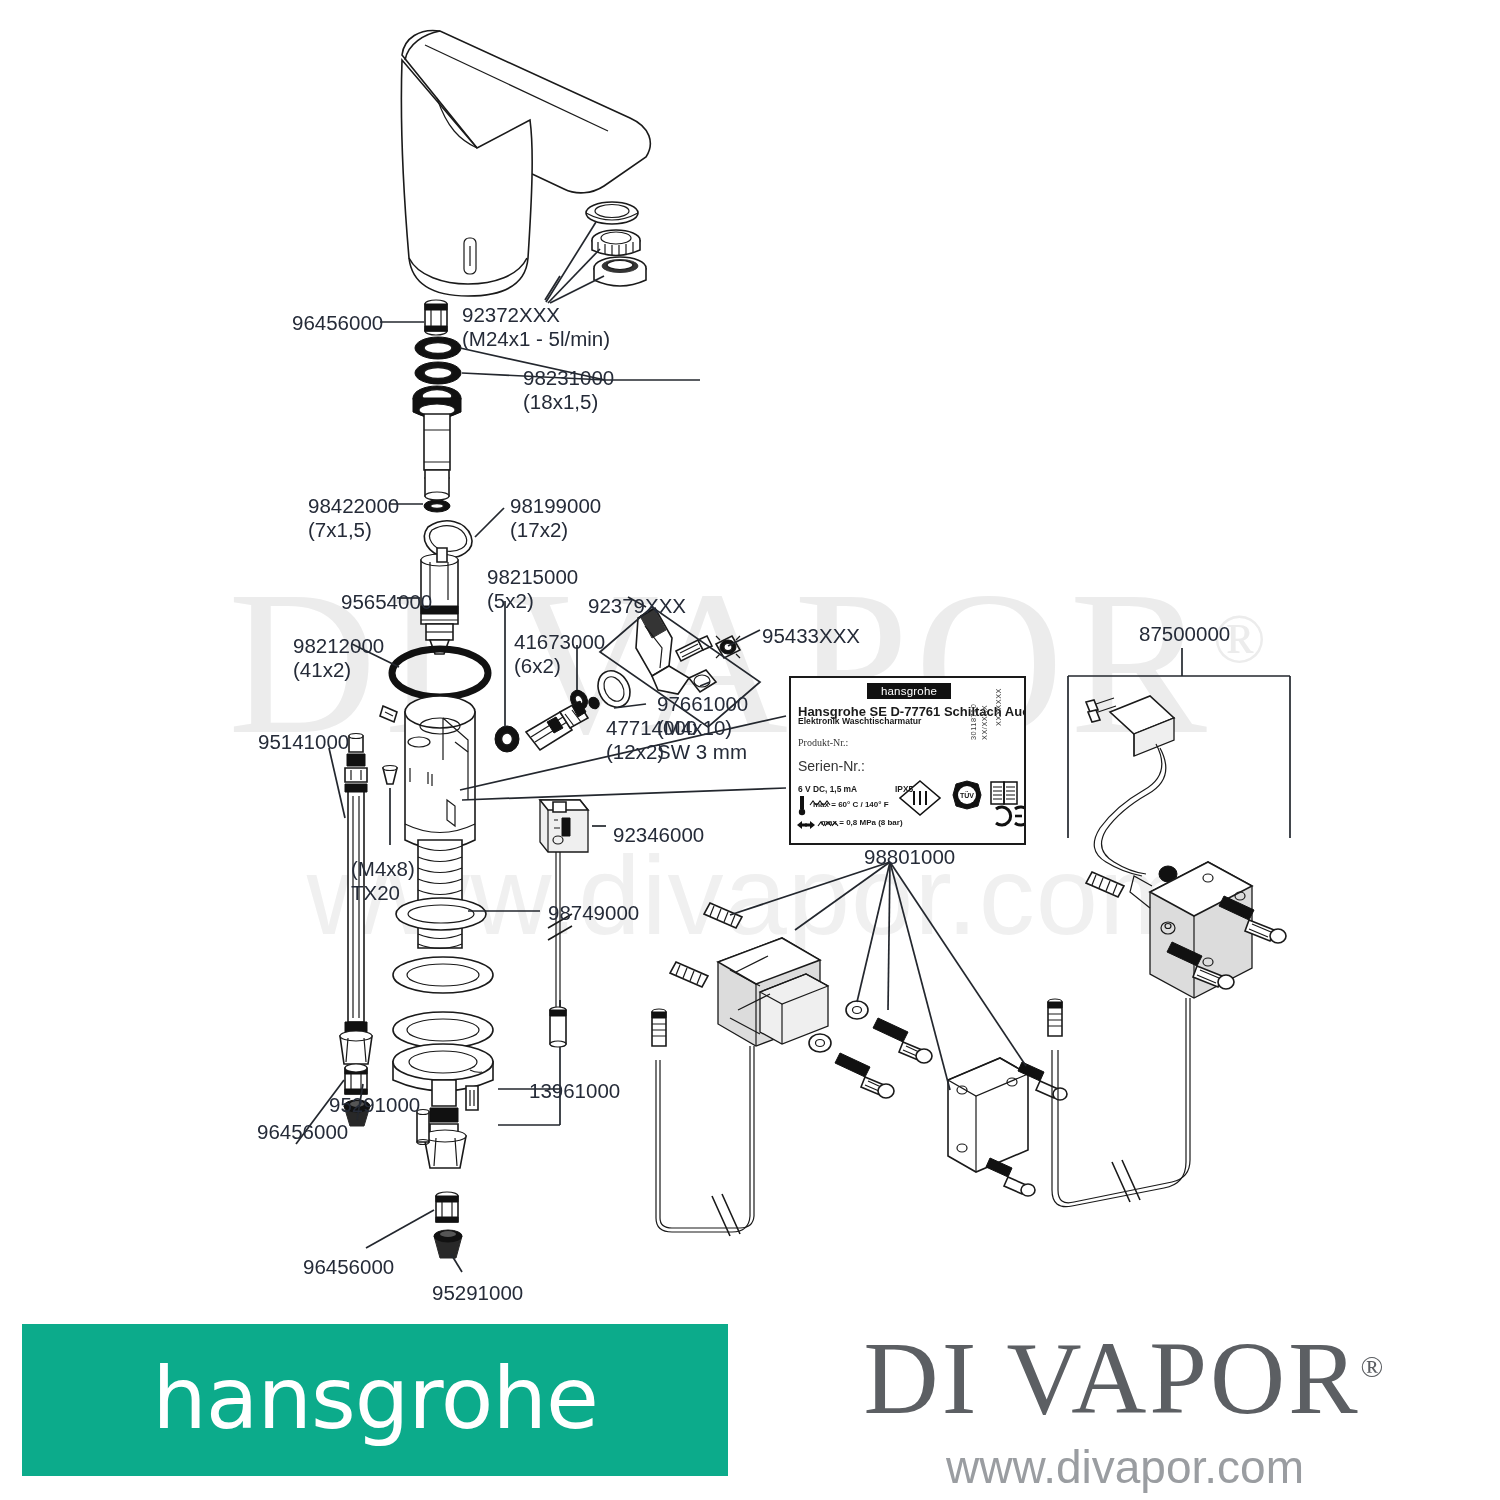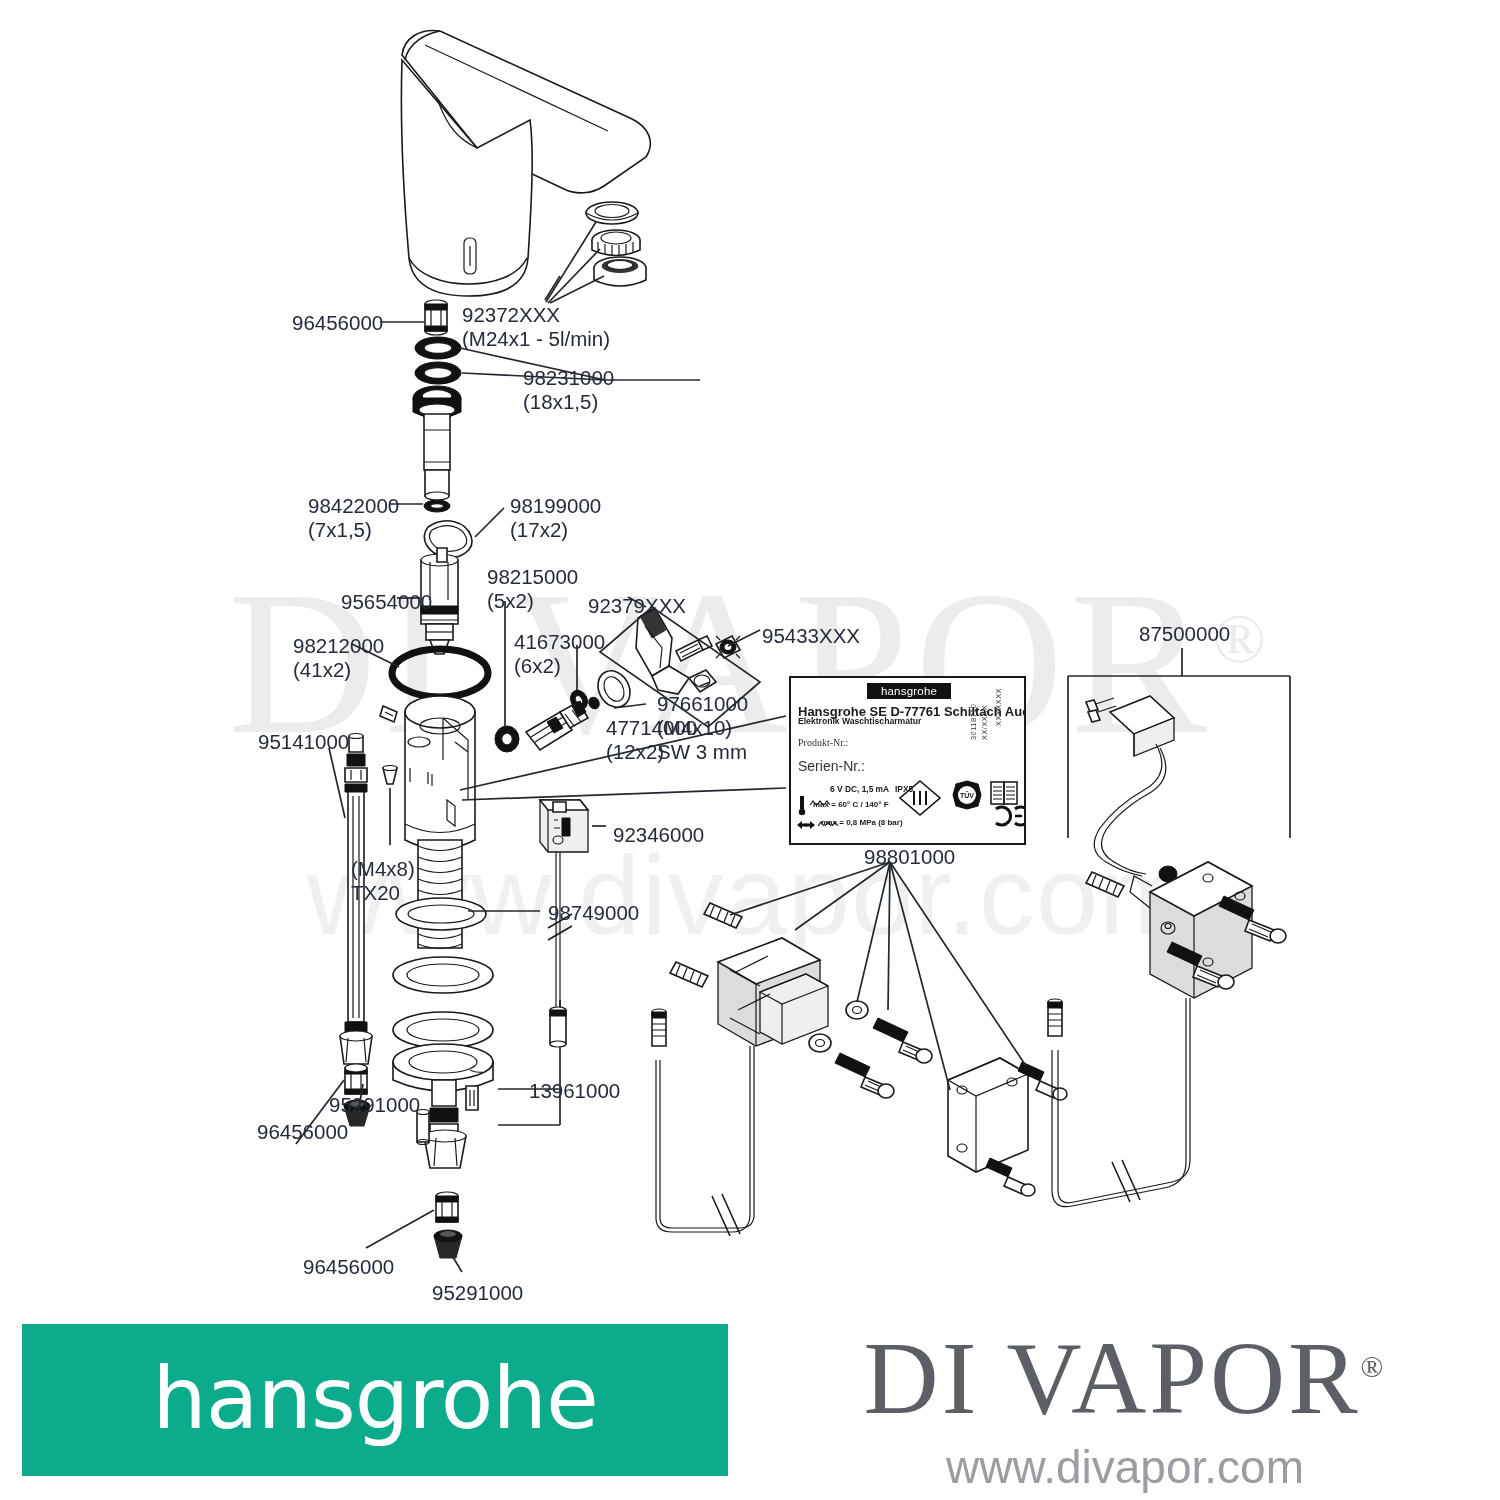--- a/index.html
+++ b/index.html
@@ -53,21 +53,21 @@
   }
   #sticker .hg{
     position:absolute;left:76px;top:5px;width:84px;height:16px;
     background:#111111;color:#ffffff;font-size:11.5px;
     text-align:center;line-height:16px;letter-spacing:.2px;
   }
   #sticker .l1{position:absolute;left:7px;top:26px;font-size:13px;font-weight:bold;color:#1a1a1a;white-space:nowrap;}
   #sticker .l2{position:absolute;left:7px;top:38px;font-size:8.6px;font-weight:bold;color:#1a1a1a;white-space:nowrap;}
   #sticker .l3{position:absolute;left:7px;top:59px;font-size:10px;color:#333;font-family:Liberation Serif, serif;}
   #sticker .l4{position:absolute;left:7px;top:80px;font-size:14px;color:#333;}
-  #sticker .l5{position:absolute;left:7px;top:106px;font-size:8.4px;font-weight:bold;color:#1a1a1a;margin-left:32px;}
+  #sticker .l5{position:absolute;left:7px;top:106px;font-size:8.4px;font-weight:bold;color:#1a1a1a;}
   #sticker .l6{position:absolute;left:104px;top:106px;font-size:8.4px;font-weight:bold;color:#1a1a1a;}
   #sticker .l7{position:absolute;left:22px;top:122px;font-size:8px;font-weight:bold;color:#1a1a1a;}
   #sticker .l8{position:absolute;left:30px;top:140px;font-size:8px;font-weight:bold;color:#1a1a1a;}
   #sticker .rot1{
     position:absolute;left:178px;top:62px;font-size:7.4px;color:#3a3a3a;
     transform:rotate(-90deg);transform-origin:0 0;white-space:nowrap;letter-spacing:.5px;
   }
   #sticker .rot2{
     position:absolute;left:189px;top:62px;font-size:7.4px;color:#3a3a3a;
     transform:rotate(-90deg);transform-origin:0 0;white-space:nowrap;letter-spacing:.5px;

